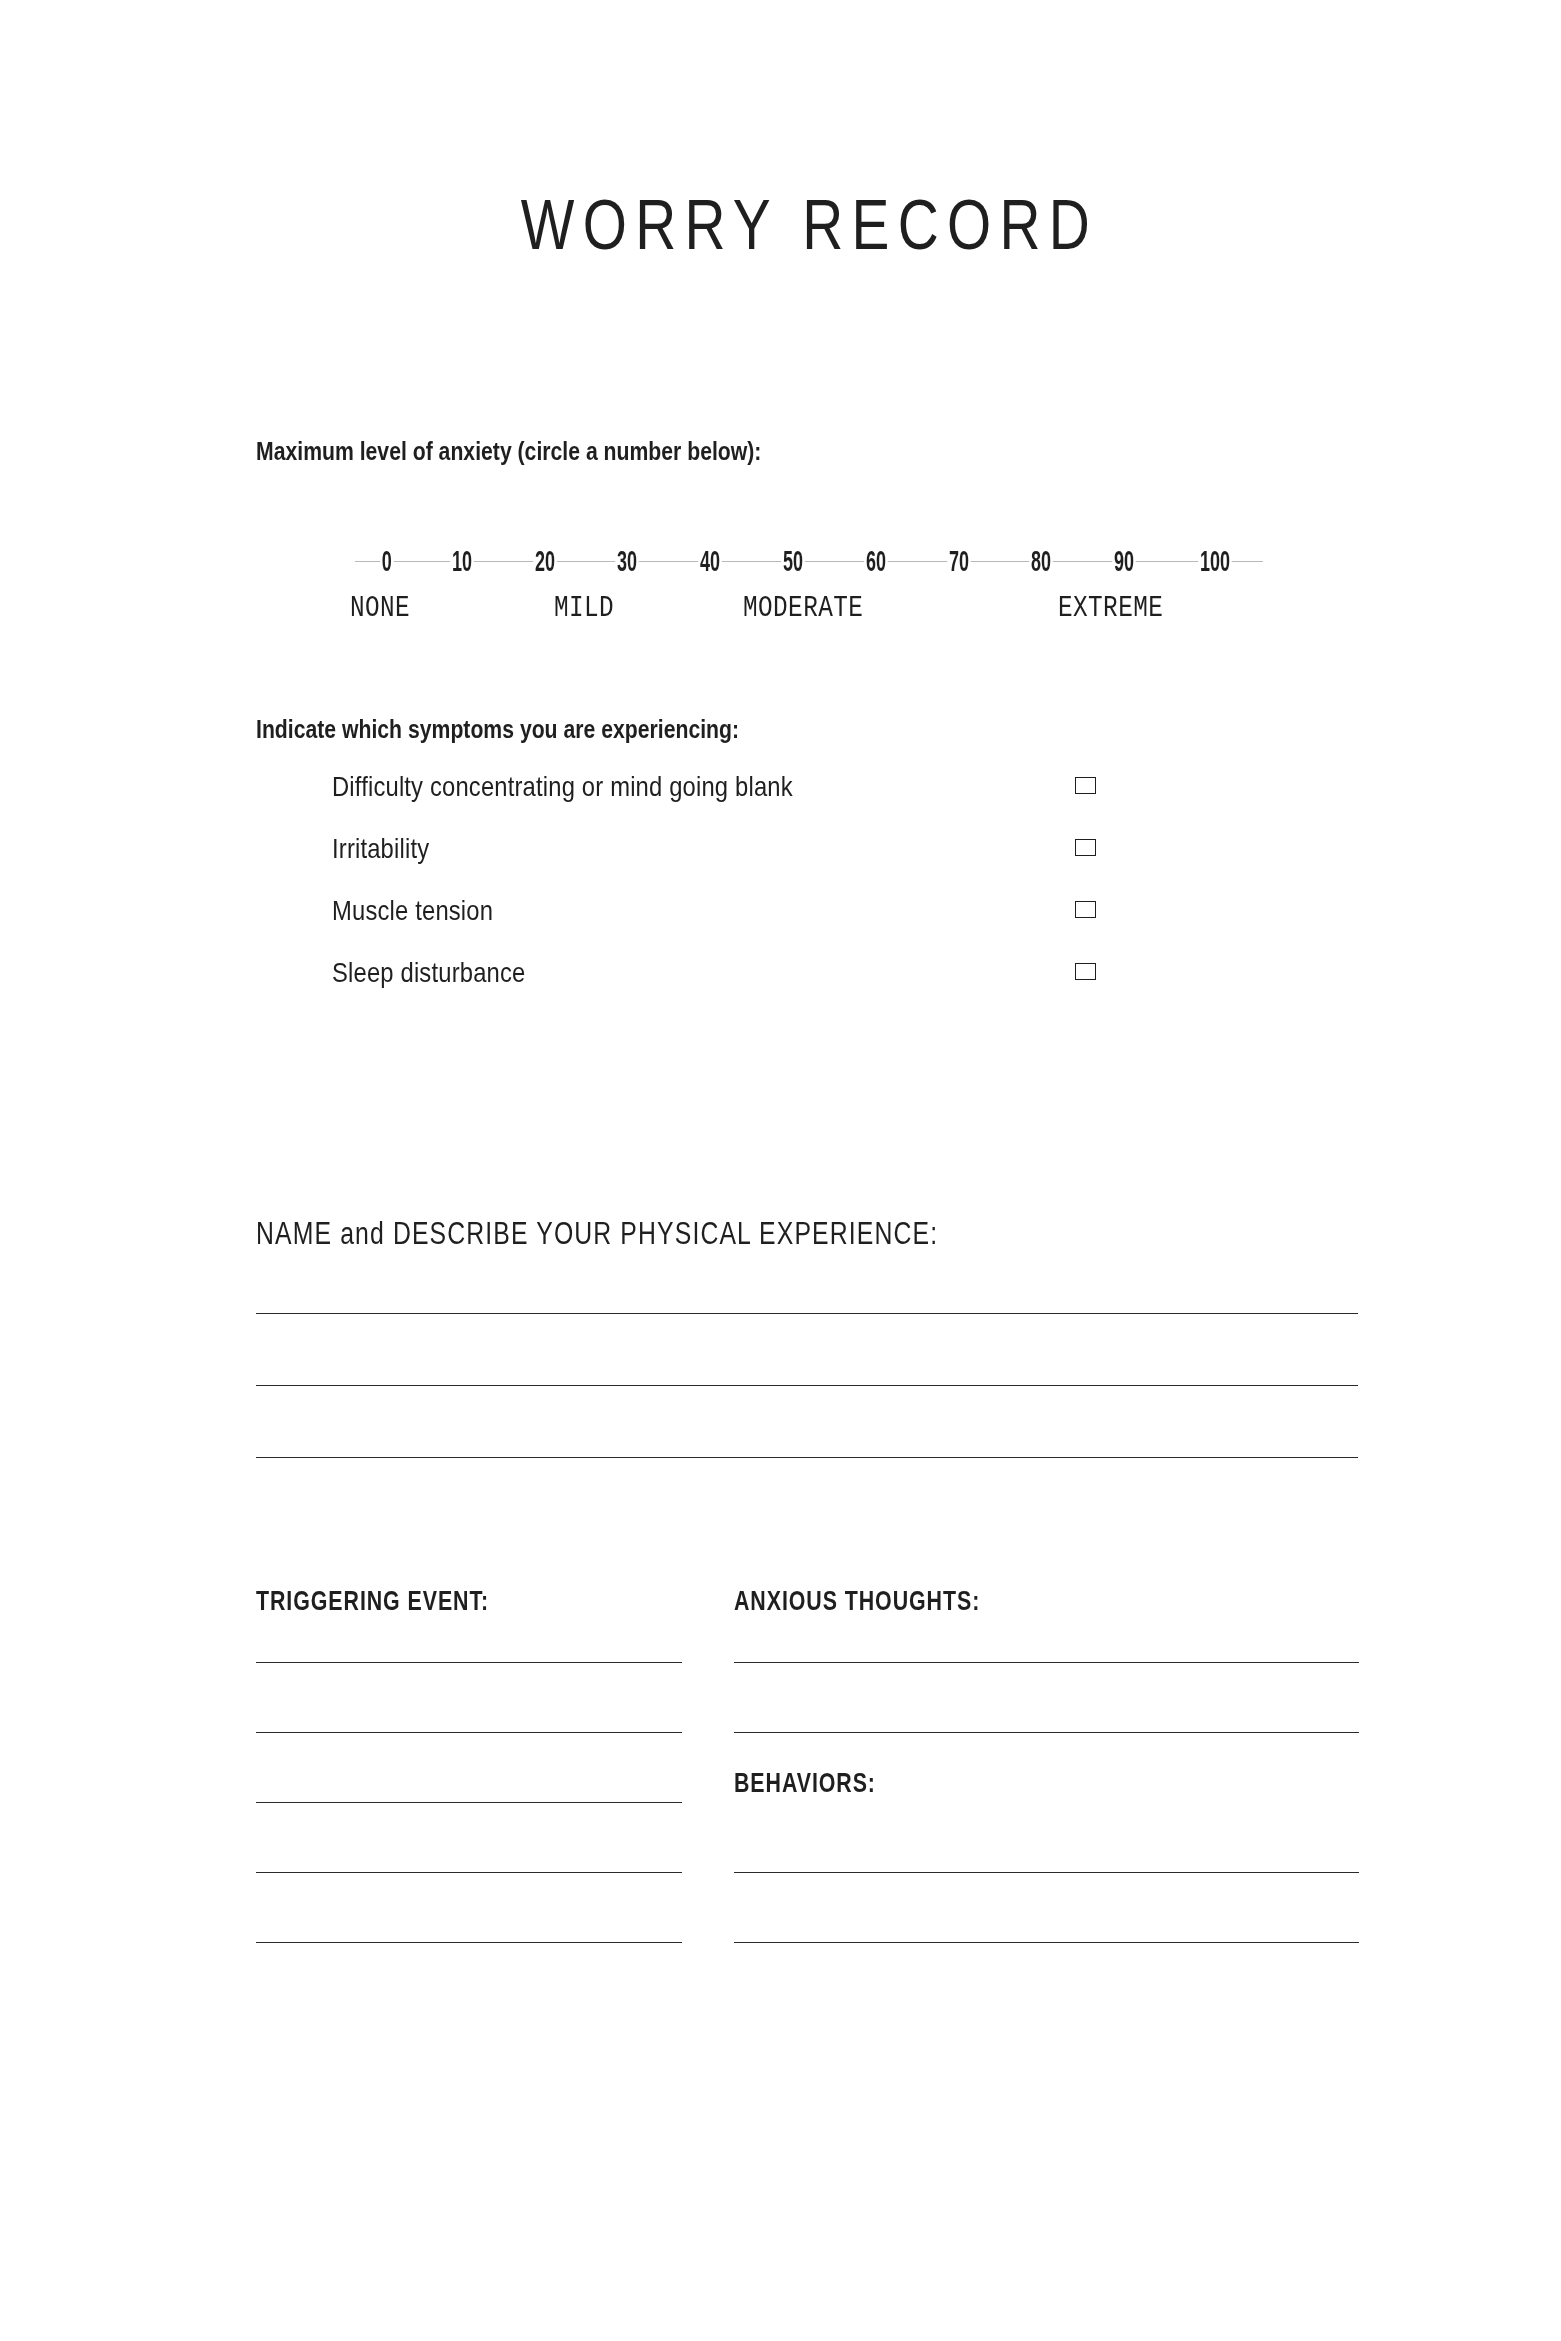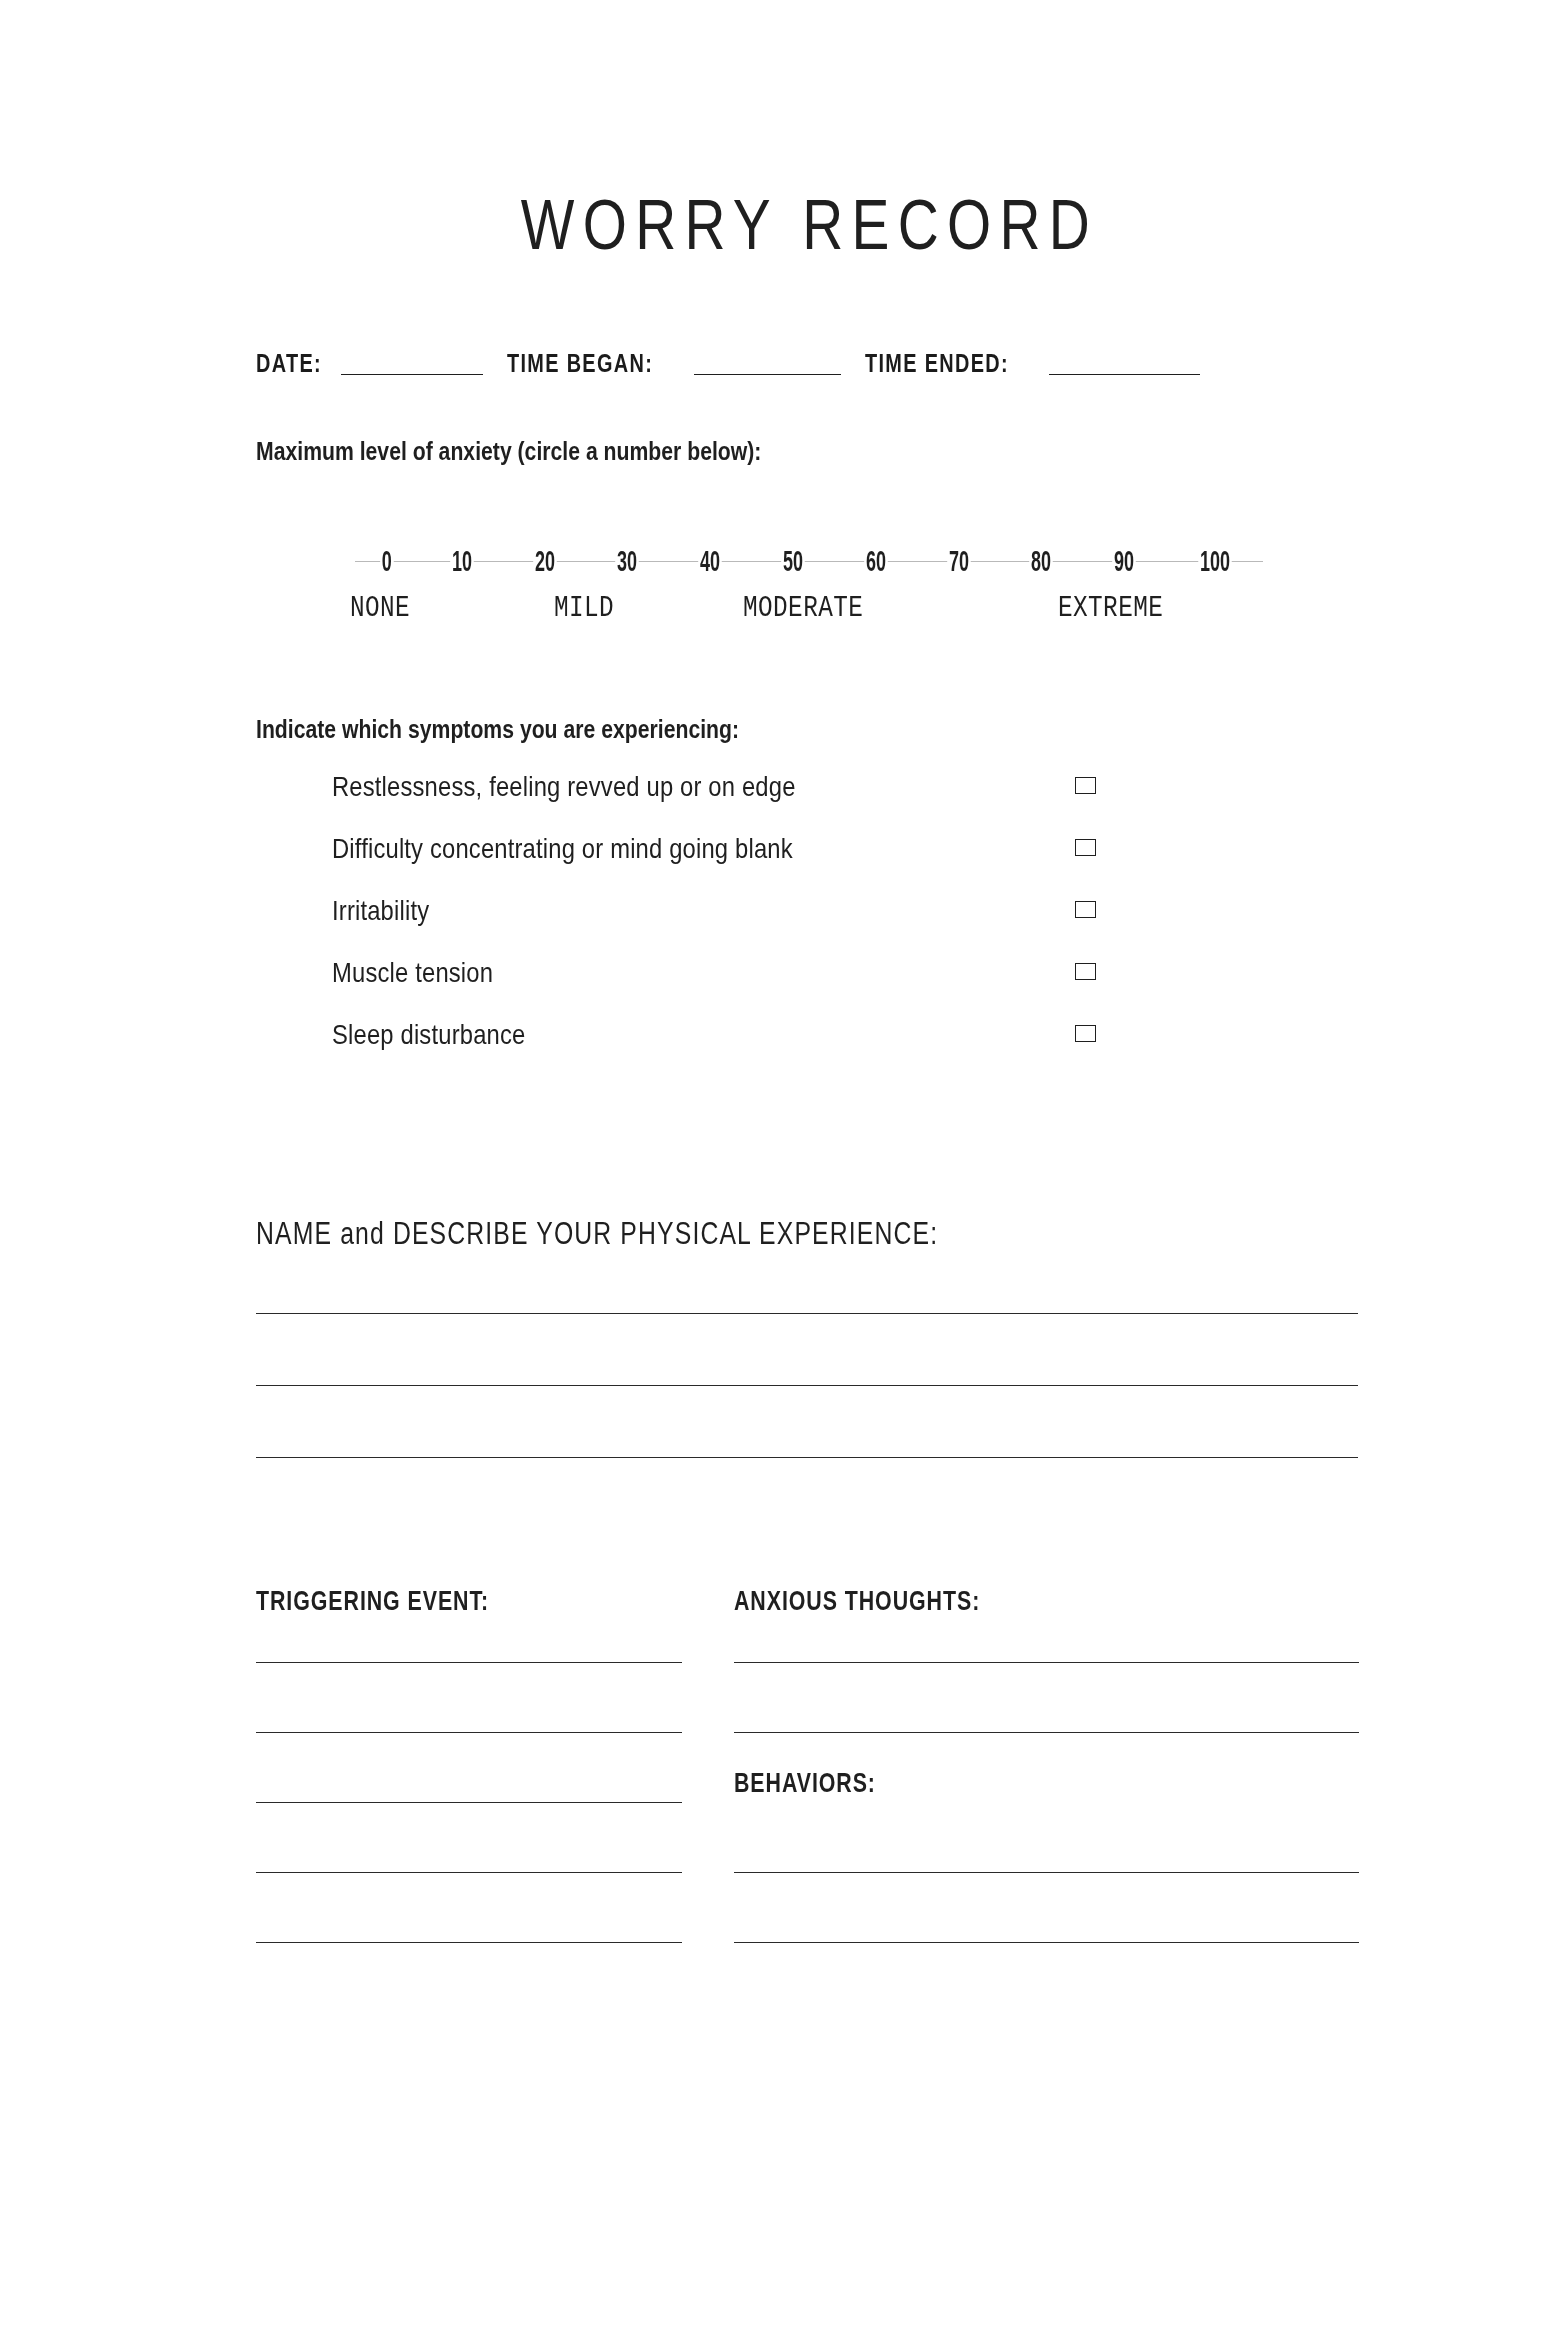--- a/index.html
+++ b/index.html
@@ -253,30 +253,20 @@
   #rl-3 { top: 1872px; }
   #rl-4 { top: 1942px; }
 </style>
 </head>
 <body>
 
 <div class="page">
 
   <div class="title">WORRY RECORD</div>
 
-  <div class="daterow">
-    <span class="dr-label">DATE:</span>
-    <span class="dr-rule" style="width:142px;"></span>
-    <span class="dr-gap" style="width:24px;"></span>
-    <span class="dr-label">TIME BEGAN:</span>
-    <span class="dr-rule" style="width:147px;"></span>
-    <span class="dr-gap" style="width:24px;"></span>
-    <span class="dr-label">TIME ENDED:</span>
-    <span class="dr-rule" style="width:151px;"></span>
-  </div>
 
   <div class="bold-head" id="head-anxiety">Maximum level of anxiety (circle a number below):</div>
 
   <div class="scale">
     <div class="scale-line"></div>
     <div class="scale-nums">
       <span class="scale-num">0</span>
       <span class="scale-num">10</span>
       <span class="scale-num">20</span>
       <span class="scale-num">30</span>
@@ -294,24 +284,20 @@
     <span class="scale-word" id="word-none">NONE</span>
     <span class="scale-word" id="word-mild">MILD</span>
     <span class="scale-word" id="word-moderate">MODERATE</span>
     <span class="scale-word" id="word-extreme">EXTREME</span>
   </div>
 
   <div class="bold-head" id="head-symptoms">Indicate which symptoms you are experiencing:</div>
 
   <div class="symptoms">
     <div class="sym-row">
-      <span class="sym-text">Restlessness, feeling revved up or on edge</span>
-      <span class="sym-box"></span>
-    </div>
-    <div class="sym-row">
       <span class="sym-text">Difficulty concentrating or mind going blank</span>
       <span class="sym-box"></span>
     </div>
     <div class="sym-row">
       <span class="sym-text">Irritability</span>
       <span class="sym-box"></span>
     </div>
     <div class="sym-row">
       <span class="sym-text">Muscle tension</span>
       <span class="sym-box"></span>

